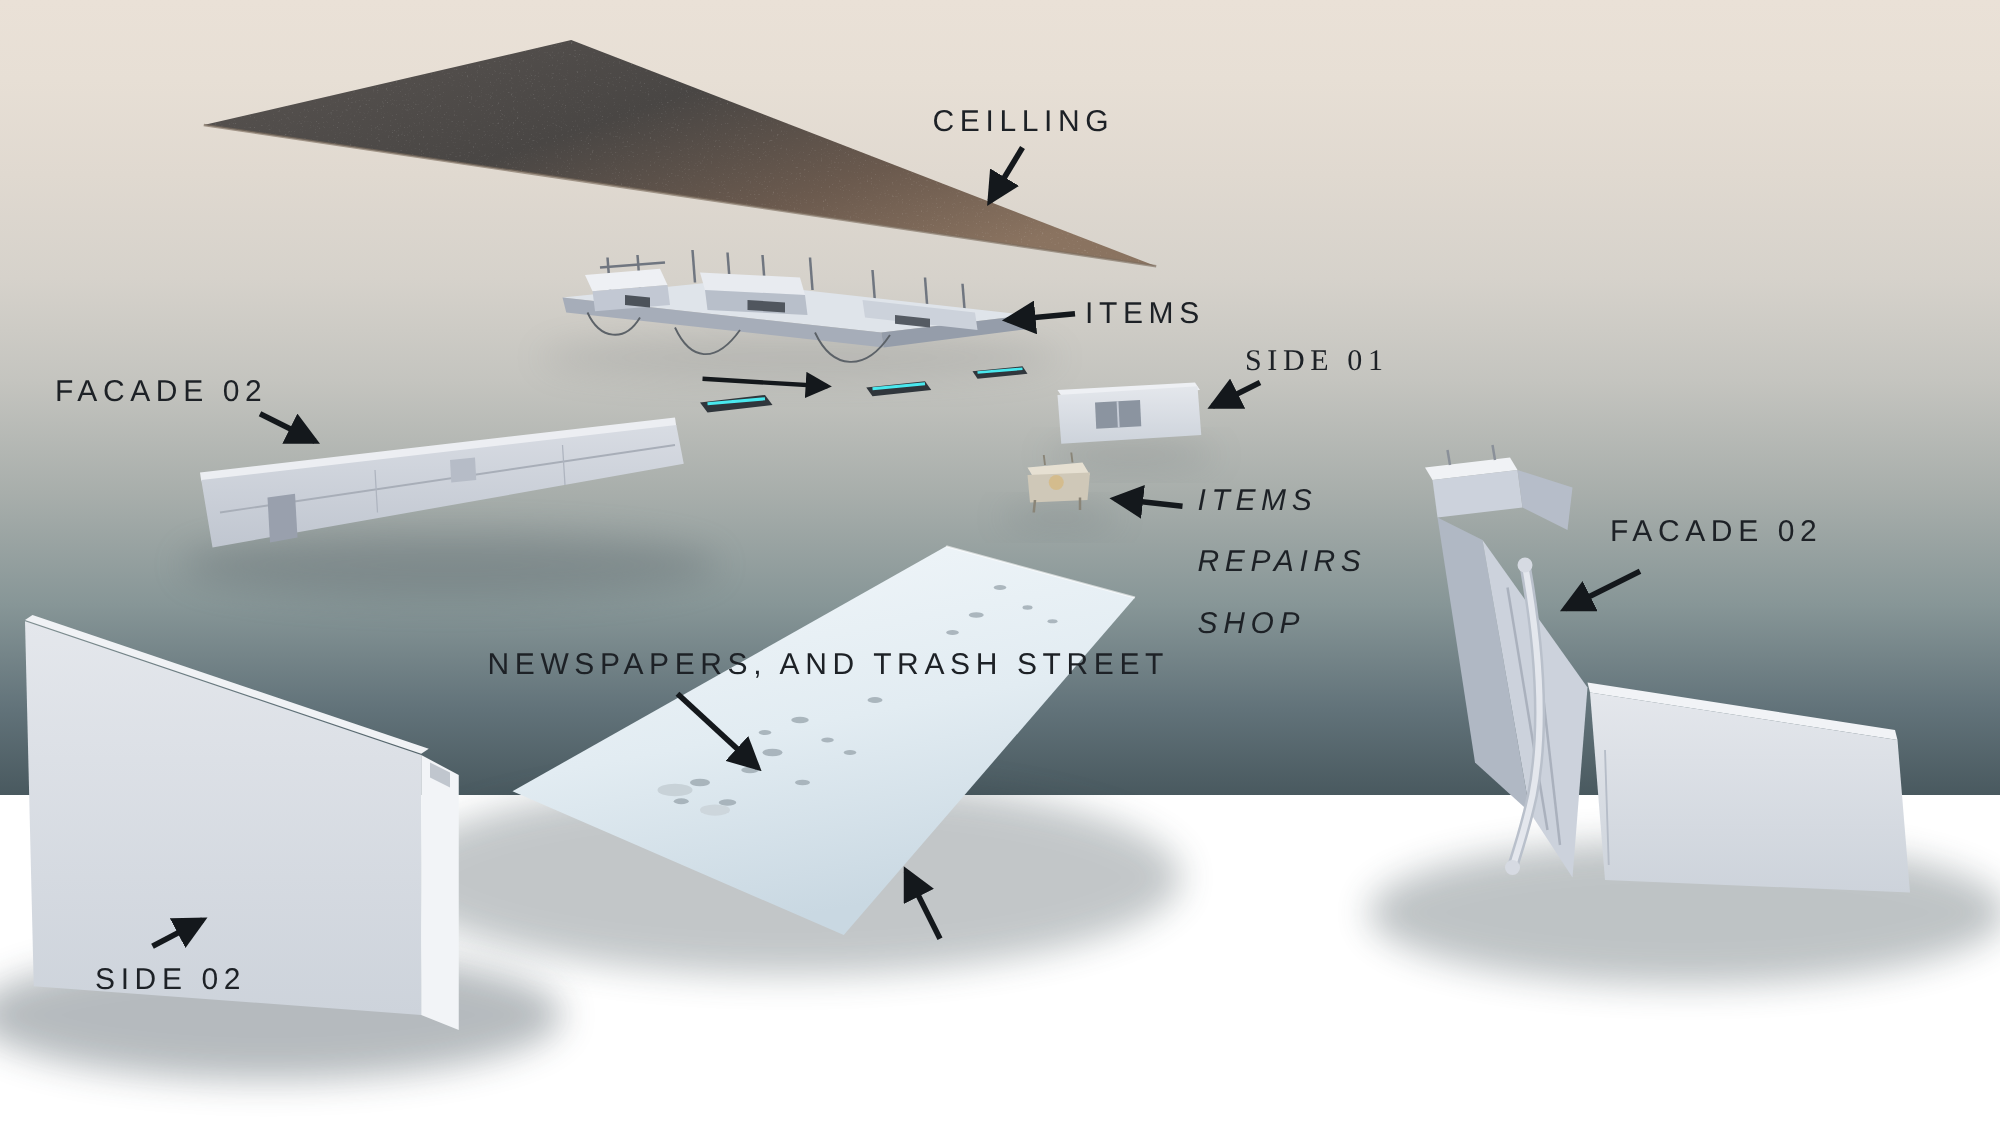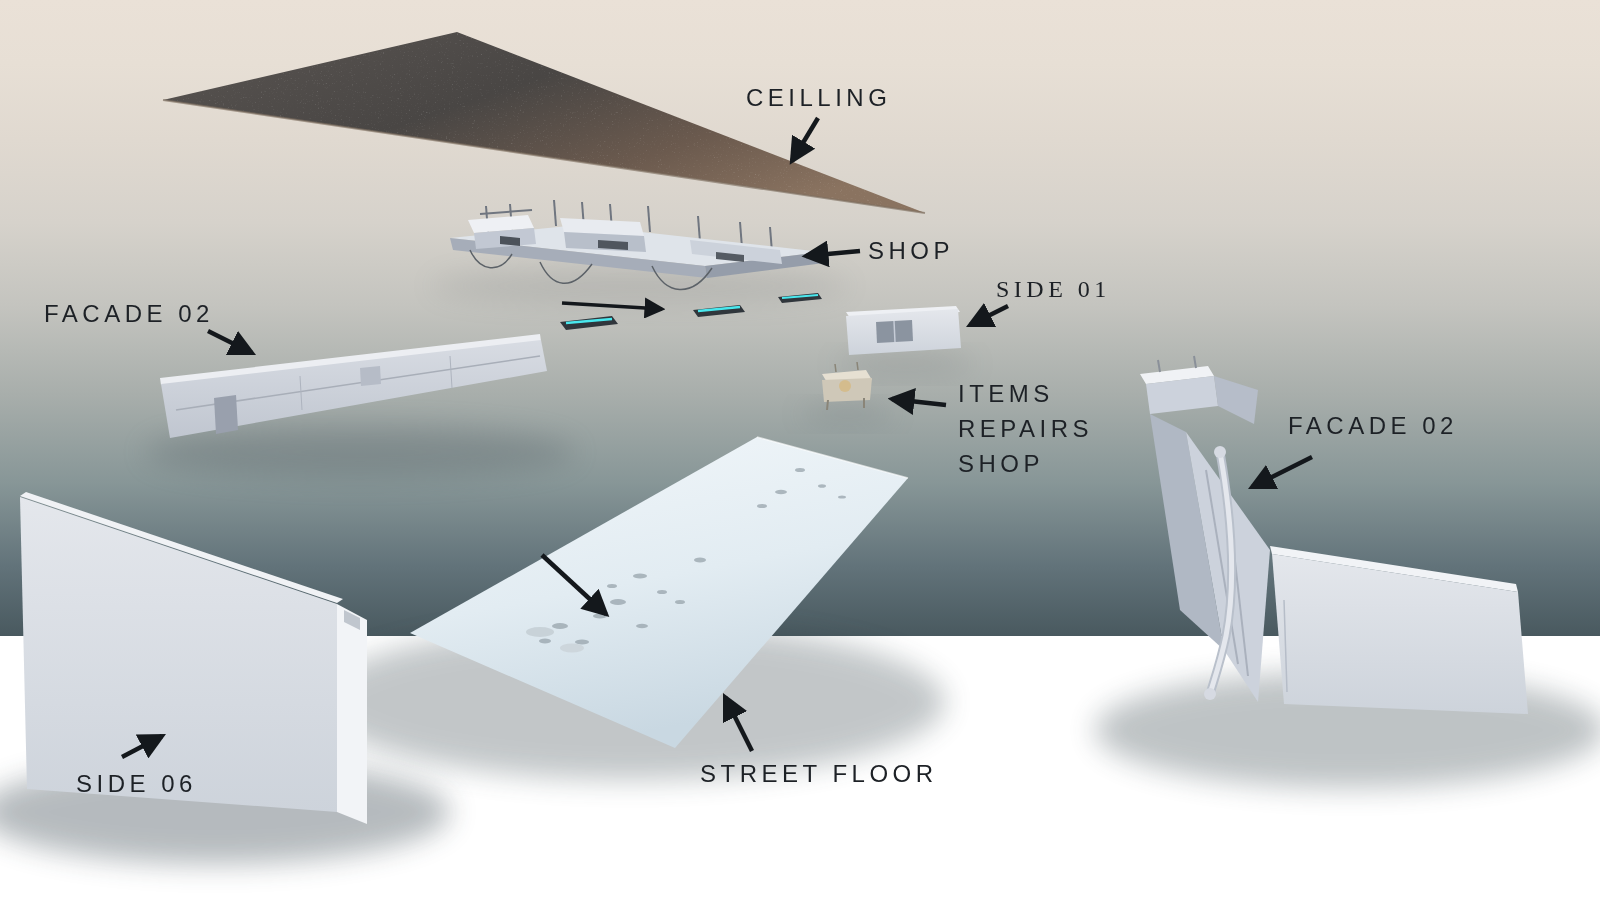--- a/index.html
+++ b/index.html
@@ -9,21 +9,21 @@
     background:linear-gradient(180deg,
       #eae1d7 0%, #e7dfd5 10%, #e0d9d0 22%, #d6d2cb 35%,
       #c4c4bf 48%, #a8aeab 62%, #879697 76%, #62737a 89%, #49595f 100%);
     font-family:"Liberation Sans", sans-serif;
   }
   svg.layer { position:absolute; left:0; top:0; width:1600px; height:900px; }
   .label {
     position:absolute; font-size:24px; letter-spacing:4.5px;
     color:#1d2126; white-space:nowrap; font-weight:400; user-select:none;
   }
-  .label.multi { white-space:normal; width:172px; line-height:35px; }
+  .label.multi { white-space:normal; width:172px; line-height:49px;font-style:italic; }
 </style>
 </head>
 <body>
 
 <div class="scene">
 
   <svg class="layer" viewBox="0 0 1600 900">
     <defs>
       <linearGradient id="ceilGrad" x1="0" y1="0" x2="1" y2="0.7">
         <stop offset="0" stop-color="#5a5552"></stop>
@@ -202,21 +202,21 @@
       <line x1="208" y1="331" x2="252" y2="353" marker-end="url(#ah)"></line>
       <line x1="946" y1="405" x2="892" y2="399" marker-end="url(#ah)"></line>
       <line x1="1312" y1="457" x2="1252" y2="487" marker-end="url(#ah)"></line>
       <line x1="542" y1="555" x2="606" y2="614" marker-end="url(#ah)"></line>
       <line x1="752" y1="751" x2="725" y2="697" marker-end="url(#ah)"></line>
       <line x1="122" y1="757" x2="162" y2="736" marker-end="url(#ah)"></line>
     </g>
   </svg>
 
   <div class="label" style="left:746px; top:84px;">CEILLING</div>
-  <div class="label" style="left:868px; top:237px;">SHOP</div>
+  <div class="label" style="left:868px; top:237px;">ITEMS</div>
   <div class="label" style="left:996px; top:276px;font-family:Liberation Serif, serif;">SIDE 01</div>
   <div class="label" style="left:44px;  top:300px;">FACADE 02</div>
   <div class="label multi" style="left:958px; top:376px;">ITEMS REPAIRS SHOP</div>
   <div class="label" style="left:1288px; top:412px;">FACADE 02</div>
-  <div class="label" style="left:700px; top:760px;">STREET FLOOR</div>
-  <div class="label" style="left:76px;  top:770px;">SIDE 06</div>
+  <div class="label" style="left:390px; top:518px;">NEWSPAPERS, AND TRASH STREET</div>
+  <div class="label" style="left:76px;  top:770px;">SIDE 02</div>
 
 </div>
 
 </body></html>

